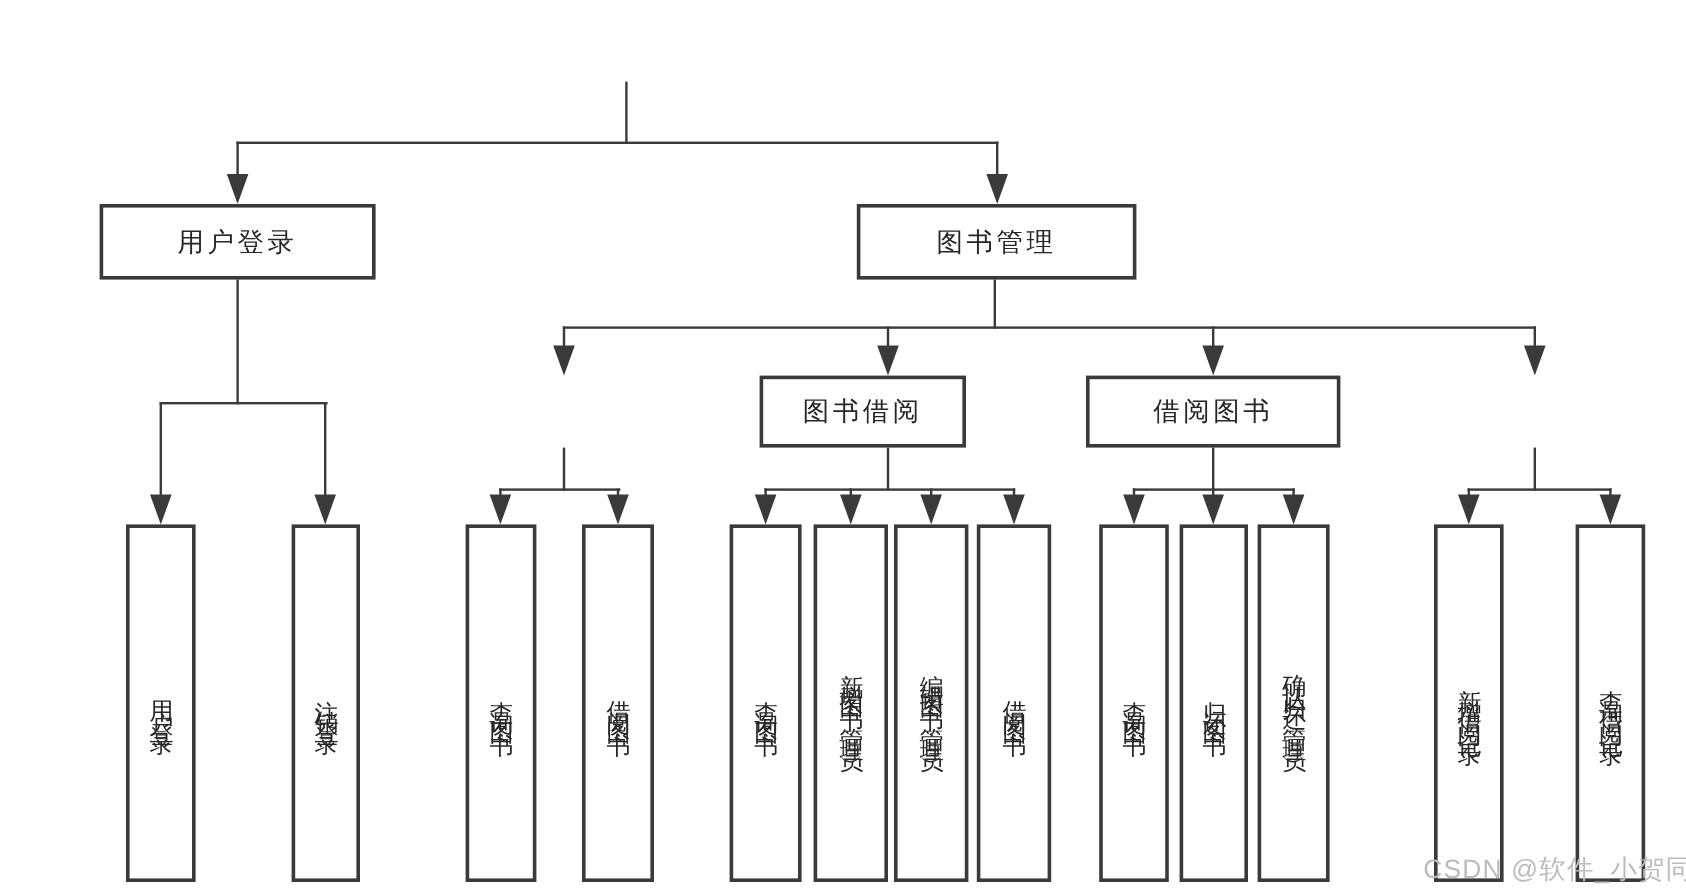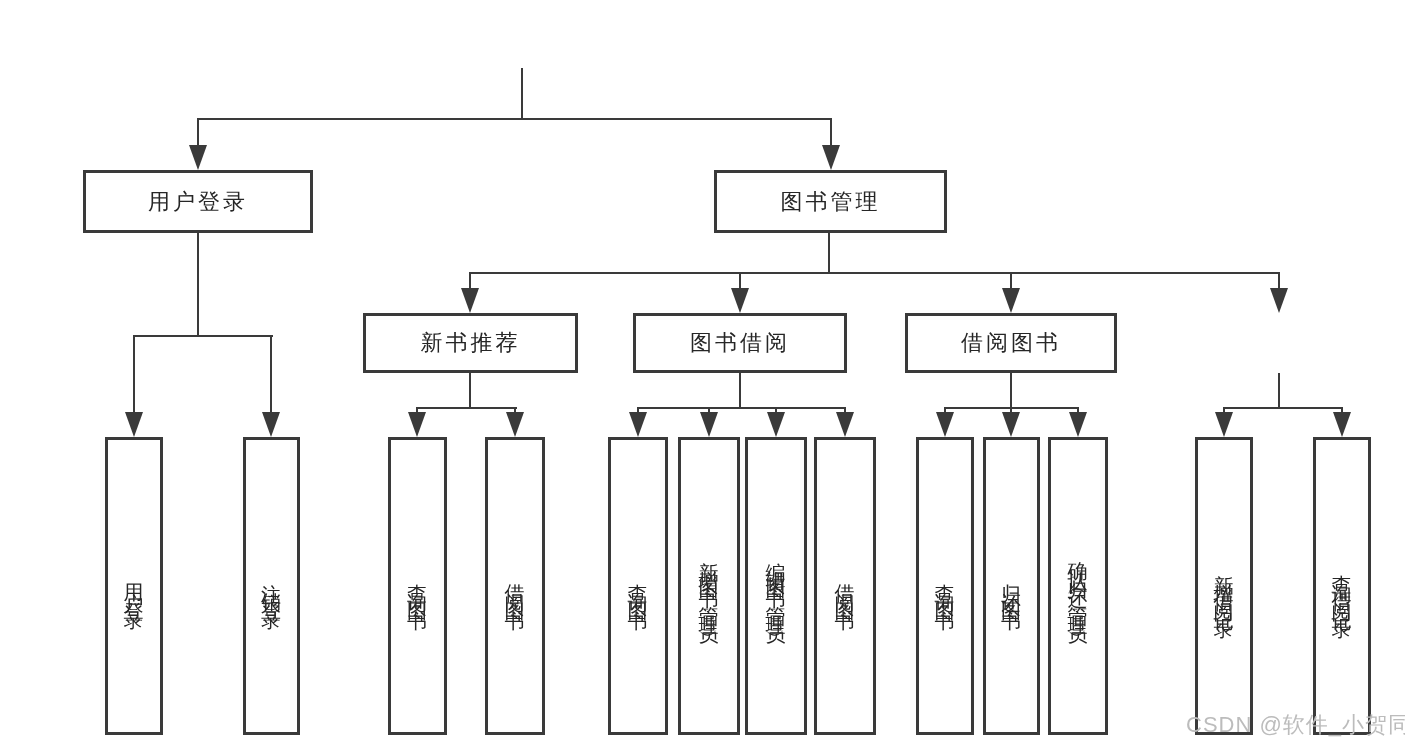--- a/index.html
+++ b/index.html
@@ -72,24 +72,21 @@
   <div class="ln" style="left:469px;top:272px;width:811px;height:2px"></div>
   <div class="ln" style="left:469px;top:272px;width:2px;height:18px"></div>
   <div class="arr" style="left:461px;top:288px"></div>
   <div class="ln" style="left:739px;top:272px;width:2px;height:18px"></div>
   <div class="arr" style="left:731px;top:288px"></div>
   <div class="ln" style="left:1010px;top:272px;width:2px;height:18px"></div>
   <div class="arr" style="left:1002px;top:288px"></div>
   <div class="ln" style="left:1278px;top:272px;width:2px;height:18px"></div>
   <div class="arr" style="left:1270px;top:288px"></div>
 
-  <div class="box" style="left:363px;top:313px;width:215px;height:60px">
-    <span class="lbl">新书推荐</span>
-  </div>
-  <div class="box" style="left:633px;top:313px;width:214px;height:60px">
+  <div class="box" style="left:633px;top:313px;width:172px;height:60px">
     <span class="lbl">图书借阅</span>
   </div>
   <div class="box" style="left:905px;top:313px;width:212px;height:60px">
     <span class="lbl">借阅图书</span>
   </div>
 
   <div class="ln" style="left:469px;top:373px;width:2px;height:36px"></div>
   <div class="ln" style="left:416px;top:407px;width:101px;height:2px"></div>
   <div class="ln" style="left:416px;top:407px;width:2px;height:8px"></div>
   <div class="arr" style="left:408px;top:412px"></div>

